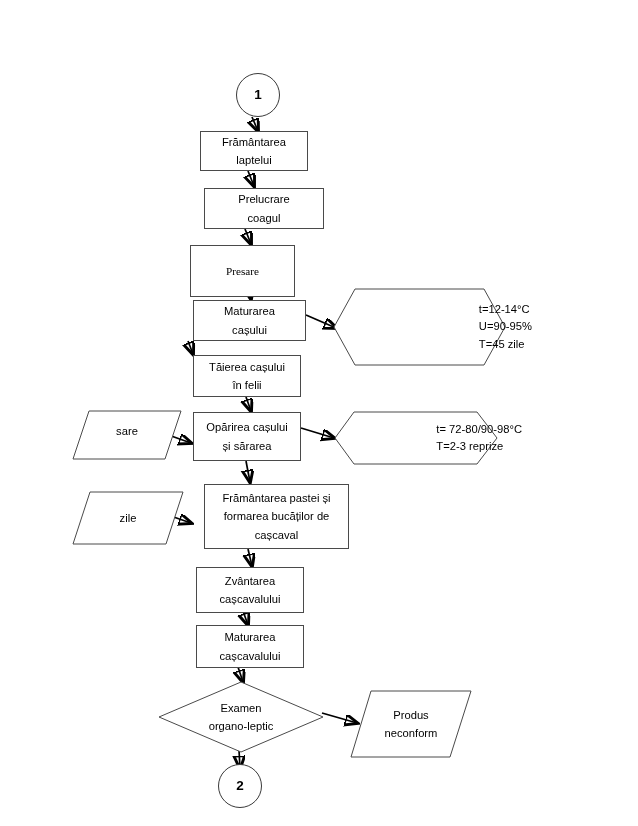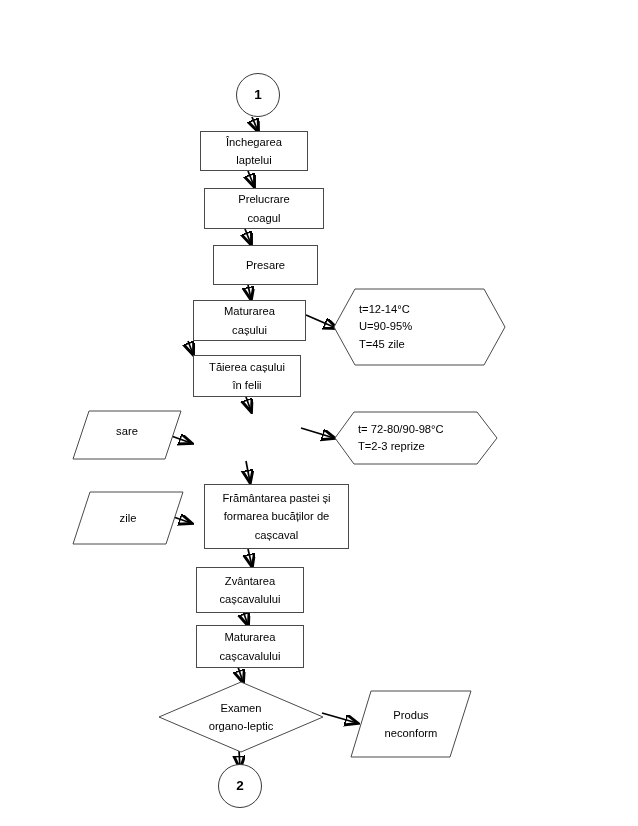--- a/index.html
+++ b/index.html
@@ -13,21 +13,21 @@
   .node{position:absolute;box-sizing:border-box;display:flex;align-items:center;justify-content:center;text-align:center;}
   .node .lbl{display:block;line-height:1.62;font-size:11.2px;color:#000;white-space:pre-line;}
   .box{border:1px solid #4a4a4a;background:#fff;}
   .circ{border:1px solid #3a3a3a;background:#fff;border-radius:50%;}
   .circ .lbl{font-weight:bold;font-size:13.5px;line-height:1;}
   .para-wrap{position:absolute;}
   .shape-svg{position:absolute;left:0;top:0;overflow:visible;}
   .shape-svg polygon{fill:#ffffff;stroke:#4a4a4a;stroke-width:1;}
   .shape-label{position:absolute;left:0;top:0;width:100%;height:100%;display:flex;align-items:center;justify-content:center;text-align:center;}
   .shape-label .lbl{font-size:11.2px;line-height:1.62;white-space:pre-line;}
-  .hex-label{justify-content:flex-start;padding-left:26px;}
+  .hex-label{justify-content:flex-end;padding-left:26px;}
   .hex-label .lbl{text-align:left;line-height:1.55;}
   svg#edges line, svg#edges path{stroke:#000000;stroke-width:1.7;fill:none;}
 </style>
 </head>
 <body>
 
 <div id="flow-canvas">
 
   <svg id="edges" viewBox="0 0 638 826">
     <defs>
@@ -67,30 +67,30 @@
     <line x1="322" y1="713" x2="357" y2="723" marker-end="url(#ah)"></line>
 
     <line x1="239" y1="750" x2="240" y2="768" marker-end="url(#ah)"></line>
   </svg>
 
   <div class="node circ" style="left:236px;top:73px;width:44px;height:44px;">
     <span class="lbl">1</span>
   </div>
 
   <div class="node box" style="left:200px;top:131px;width:108px;height:40px;">
-    <span class="lbl">Închegarea
+    <span class="lbl">Frământarea
 laptelui</span>
   </div>
 
   <div class="node box" style="left:197px;top:188px;width:120px;height:41px;margin-left:7px;">
     <span class="lbl">Prelucrare
 coagul</span>
   </div>
 
-  <div class="node box" style="left:213px;top:245px;width:105px;height:40px;">
+  <div class="node box" style="left:190px;top:245px;width:105px;height:52px;font-family:Liberation Serif, serif;">
     <span class="lbl">Presare</span>
   </div>
 
   <div class="node box" style="left:193px;top:300px;width:113px;height:41px;">
     <span class="lbl">Maturarea
 cașului</span>
   </div>
 
   <div class="para-wrap" style="left:333px;top:288px;width:173px;height:78px;">
     <svg class="shape-svg" width="173" height="78" viewBox="0 0 173 78">
@@ -110,20 +110,24 @@
 
   <div class="para-wrap" style="left:72px;top:410px;width:110px;height:42px;">
     <svg class="shape-svg" width="110" height="50" viewBox="0 0 110 50">
       <polygon points="17,1 109,1 93,49 1,49"></polygon>
     </svg>
     <div class="shape-label">
       <span class="lbl">sare</span>
     </div>
   </div>
 
+  <div class="node box" style="left:193px;top:412px;width:108px;height:49px;">
+    <span class="lbl">Opărirea cașului
+și sărarea</span>
+  </div>
 
   <div class="para-wrap" style="left:334px;top:411px;width:164px;height:54px;">
     <svg class="shape-svg" width="164" height="54" viewBox="0 0 164 54">
       <polygon points="20,1 143,1 163,27 143,53 20,53 1,27"></polygon>
     </svg>
     <div class="shape-label hex-label" style="padding-left:24px;">
       <span class="lbl">t= 72-80/90-98°C
 T=2-3 reprize</span>
     </div>
   </div>

